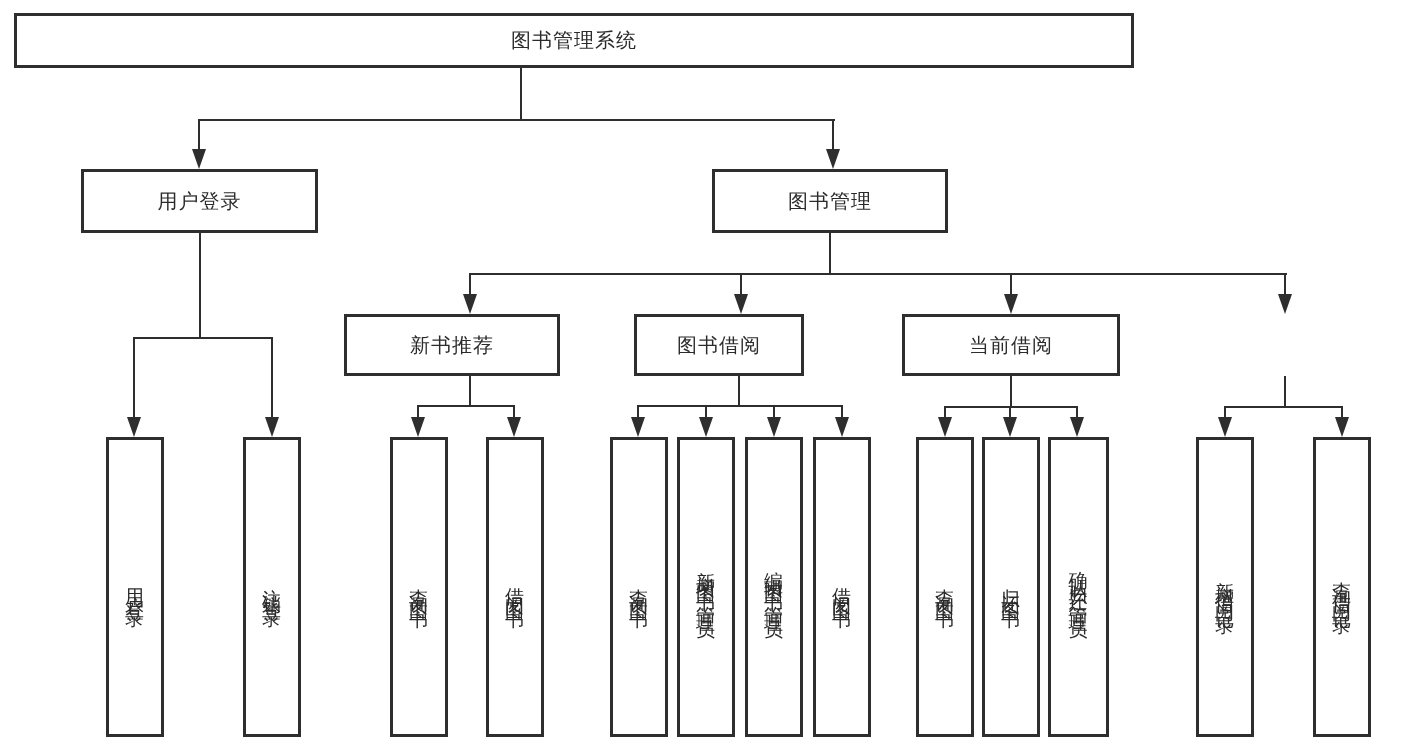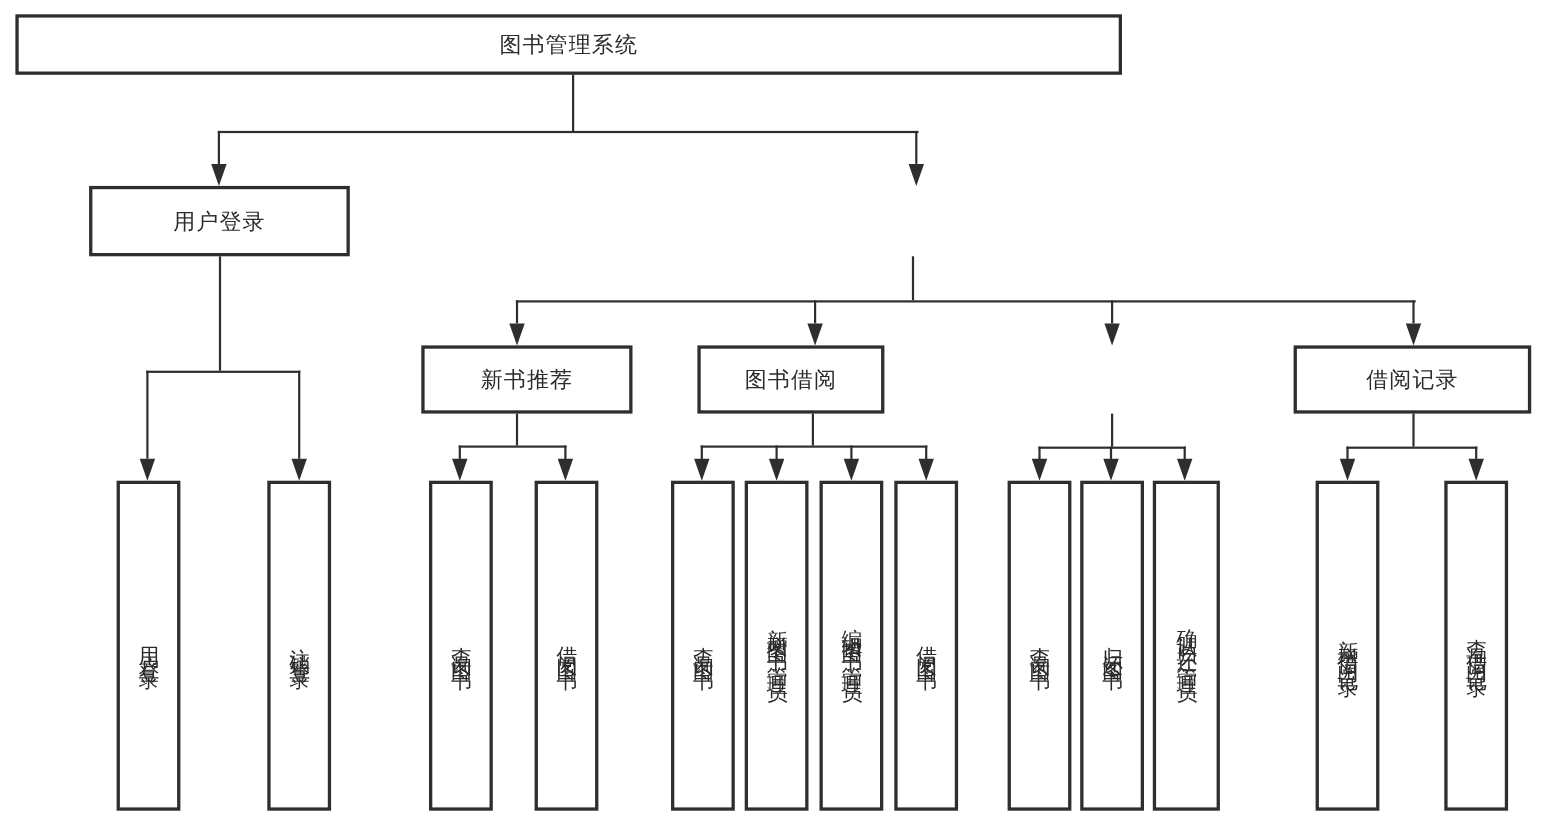--- a/index.html
+++ b/index.html
@@ -17,61 +17,64 @@
   .ar{position:absolute;width:0;height:0;border-left:7px solid transparent;border-right:7px solid transparent;
       border-top:20px solid #2e2e2e;}
   .watermark{position:absolute;left:1155px;top:712px;font-size:21px;color:#9c9c9c;white-space:nowrap;
              text-shadow:0 0 2px #ffffff;}
 </style>
 </head>
 <body>
 
 <div class="stage">
 
-  <div class="box" style="left:14px;top:13px;width:1006px;height:55px">
+  <div class="box" style="left:14px;top:13px;width:1120px;height:55px">
     <span>图书管理系统</span>
   </div>
 
   <div class="vl" style="left:520px;top:68px;height:52px"></div>
   <div class="hl" style="left:198px;top:119px;width:637px"></div>
   <div class="vl" style="left:198px;top:119px;height:30px"></div>
   <div class="ar" style="left:192px;top:149px"></div>
   <div class="vl" style="left:832px;top:119px;height:30px"></div>
   <div class="ar" style="left:826px;top:149px"></div>
 
   <div class="box lvl1" style="left:81px;width:237px">
     <span>用户登录</span>
+  </div>
+  <div class="box lvl1" style="left:712px;width:236px">
+    <span>图书管理</span>
   </div>
 
   <div class="vl" style="left:199px;top:233px;height:104px"></div>
   <div class="hl" style="left:133px;top:337px;width:140px"></div>
   <div class="vl" style="left:133px;top:337px;height:80px"></div>
   <div class="ar" style="left:127px;top:417px"></div>
   <div class="vl" style="left:271px;top:337px;height:80px"></div>
   <div class="ar" style="left:265px;top:417px"></div>
 
   <div class="vl" style="left:829px;top:233px;height:40px"></div>
   <div class="hl" style="left:469px;top:273px;width:818px"></div>
   <div class="vl" style="left:469px;top:273px;height:21px"></div>
   <div class="ar" style="left:463px;top:294px"></div>
   <div class="vl" style="left:740px;top:273px;height:21px"></div>
   <div class="ar" style="left:734px;top:294px"></div>
   <div class="vl" style="left:1010px;top:273px;height:21px"></div>
   <div class="ar" style="left:1004px;top:294px"></div>
   <div class="vl" style="left:1284px;top:273px;height:21px"></div>
   <div class="ar" style="left:1278px;top:294px"></div>
 
-  <div class="box lvl2" style="left:383px;width:192px">
+  <div class="box lvl2" style="left:344px;width:216px">
     <span>新书推荐</span>
   </div>
   <div class="box lvl2" style="left:634px;width:170px">
     <span>图书借阅</span>
   </div>
-  <div class="box lvl2" style="left:1176px;width:216px">
-    <span>借阅记录</span>
+  <div class="box lvl2" style="left:902px;width:218px">
+    <span>当前借阅</span>
   </div>
 
   <div class="vl" style="left:469px;top:376px;height:29px"></div>
   <div class="hl" style="left:417px;top:405px;width:98px"></div>
   <div class="vl" style="left:417px;top:405px;height:13px"></div>
   <div class="ar" style="left:411px;top:417px"></div>
   <div class="vl" style="left:513px;top:405px;height:13px"></div>
   <div class="ar" style="left:507px;top:417px"></div>
 
   <div class="vl" style="left:738px;top:376px;height:29px"></div>

